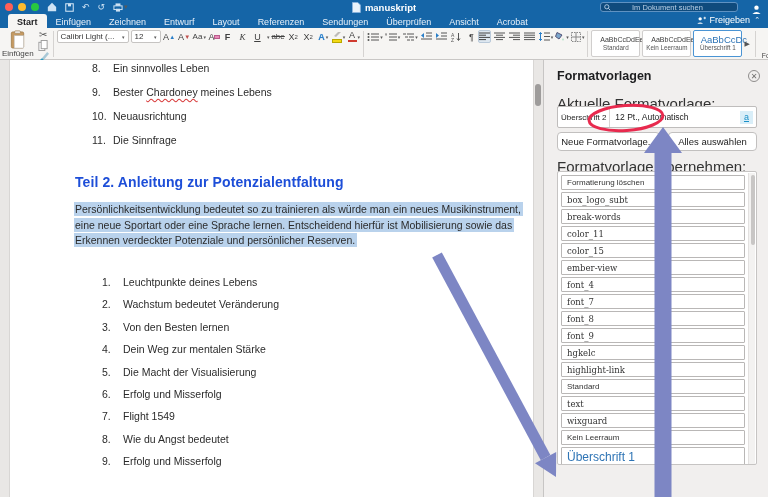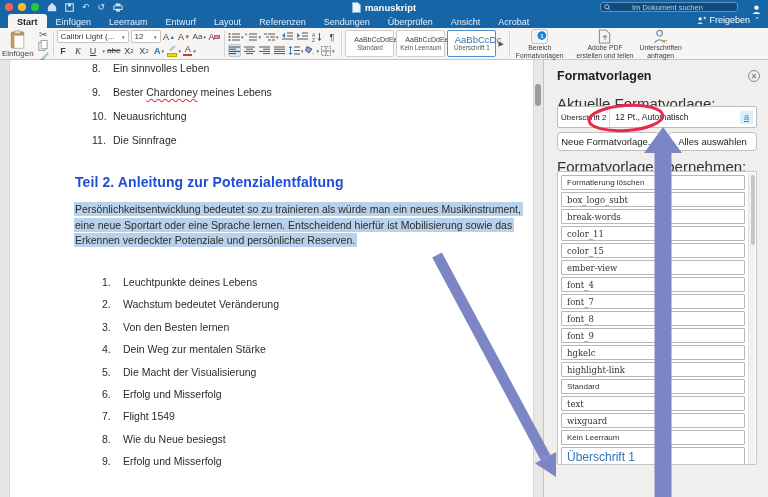--- a/index.html
+++ b/index.html
@@ -25,21 +25,21 @@
             display:flex; align-items:flex-end; }
   #tabbar-tabs { display:flex; height:14px; align-items:flex-end; padding-left:8px; }
   .tab { color:#e8f1fa; font-size:9px; padding:2px 9px 1px 9px; height:14px; display:flex; align-items:center; }
   .tab.active { background:#f6f5f3; color:#1d1d1f; border-radius:3px 3px 0 0; font-weight:bold; }
   #share { position:absolute; right:8px; top:15px; color:#fff; font-size:9px; display:flex; align-items:center; gap:4px; }
 
   
   #ribbon { position:absolute; top:28px; left:0; width:768px; height:32px; background:#f6f5f3;
             border-bottom:1px solid #c9c7c5; display:flex; align-items:center; padding:0 2px; }
   .rsep { width:1px; height:26px; background:#d5d3d1; margin:0 3px; flex:none; }
-  .rgroup { display:flex; flex-direction:column; justify-content:flex-end; height:28px; }
+  .rgroup { display:flex; flex-direction:row; justify-content:flex-end; height:28px; }
   .rrow { display:flex; align-items:center; gap:2px; height:14px; }
   .rbtn { display:flex; align-items:center; justify-content:center; min-width:13px; height:13px;
           font-size:9px; color:#3f3f3f; border-radius:2px; }
   .rbtn.sel { background:#dde7f0; border:1px solid #b9c9d9; }
   .caret { font-size:5px; color:#5a5a5a; margin-left:1px; }
   .rselect { background:#fff; border:1px solid #c6c4c2; border-radius:2px; height:13px; font-size:8px;
              color:#333; display:flex; align-items:center; justify-content:space-between; padding:0 3px; }
   #paste-group { display:flex; gap:3px; align-items:center; }
   #paste-btn { display:flex; flex-direction:column; align-items:center; font-size:8px; color:#444; }
   #clip-col { display:flex; flex-direction:column; justify-content:space-between; height:30px; }
@@ -168,21 +168,21 @@
           <circle cx="6" cy="4" r="2.4" fill="#fff"></circle>
           <path d="M1.5 11 Q6 6.5 10.5 11 Z" fill="#fff"></path>
         </svg>
     </span>
   </div>
 
   <div id="tabbar">
     <div id="tabbar-tabs">
         <div class="tab active">Start</div>
         <div class="tab">Einfügen</div>
-        <div class="tab">Leerraum</div>
+        <div class="tab">Zeichnen</div>
         <div class="tab">Entwurf</div>
         <div class="tab">Layout</div>
         <div class="tab">Referenzen</div>
         <div class="tab">Sendungen</div>
         <div class="tab">Überprüfen</div>
         <div class="tab">Ansicht</div>
         <div class="tab">Acrobat</div>
       </div>
   </div>
   <div id="share">
@@ -483,21 +483,21 @@
             <div class="lrow">
               <span class="lnum">6.</span>
               <span>Erfolg und Misserfolg</span>
             </div>
             <div class="lrow">
               <span class="lnum">7.</span>
               <span>Flight 1549</span>
             </div>
             <div class="lrow">
               <span class="lnum">8.</span>
-              <span>Wie du Neue besiegst</span>
+              <span>Wie du Angst bedeutet</span>
             </div>
             <div class="lrow">
               <span class="lnum">9.</span>
               <span>Erfolg und Misserfolg</span>
             </div>
           </div>
       </div>
     </div>
     <div id="doc-scroll"></div>
 

